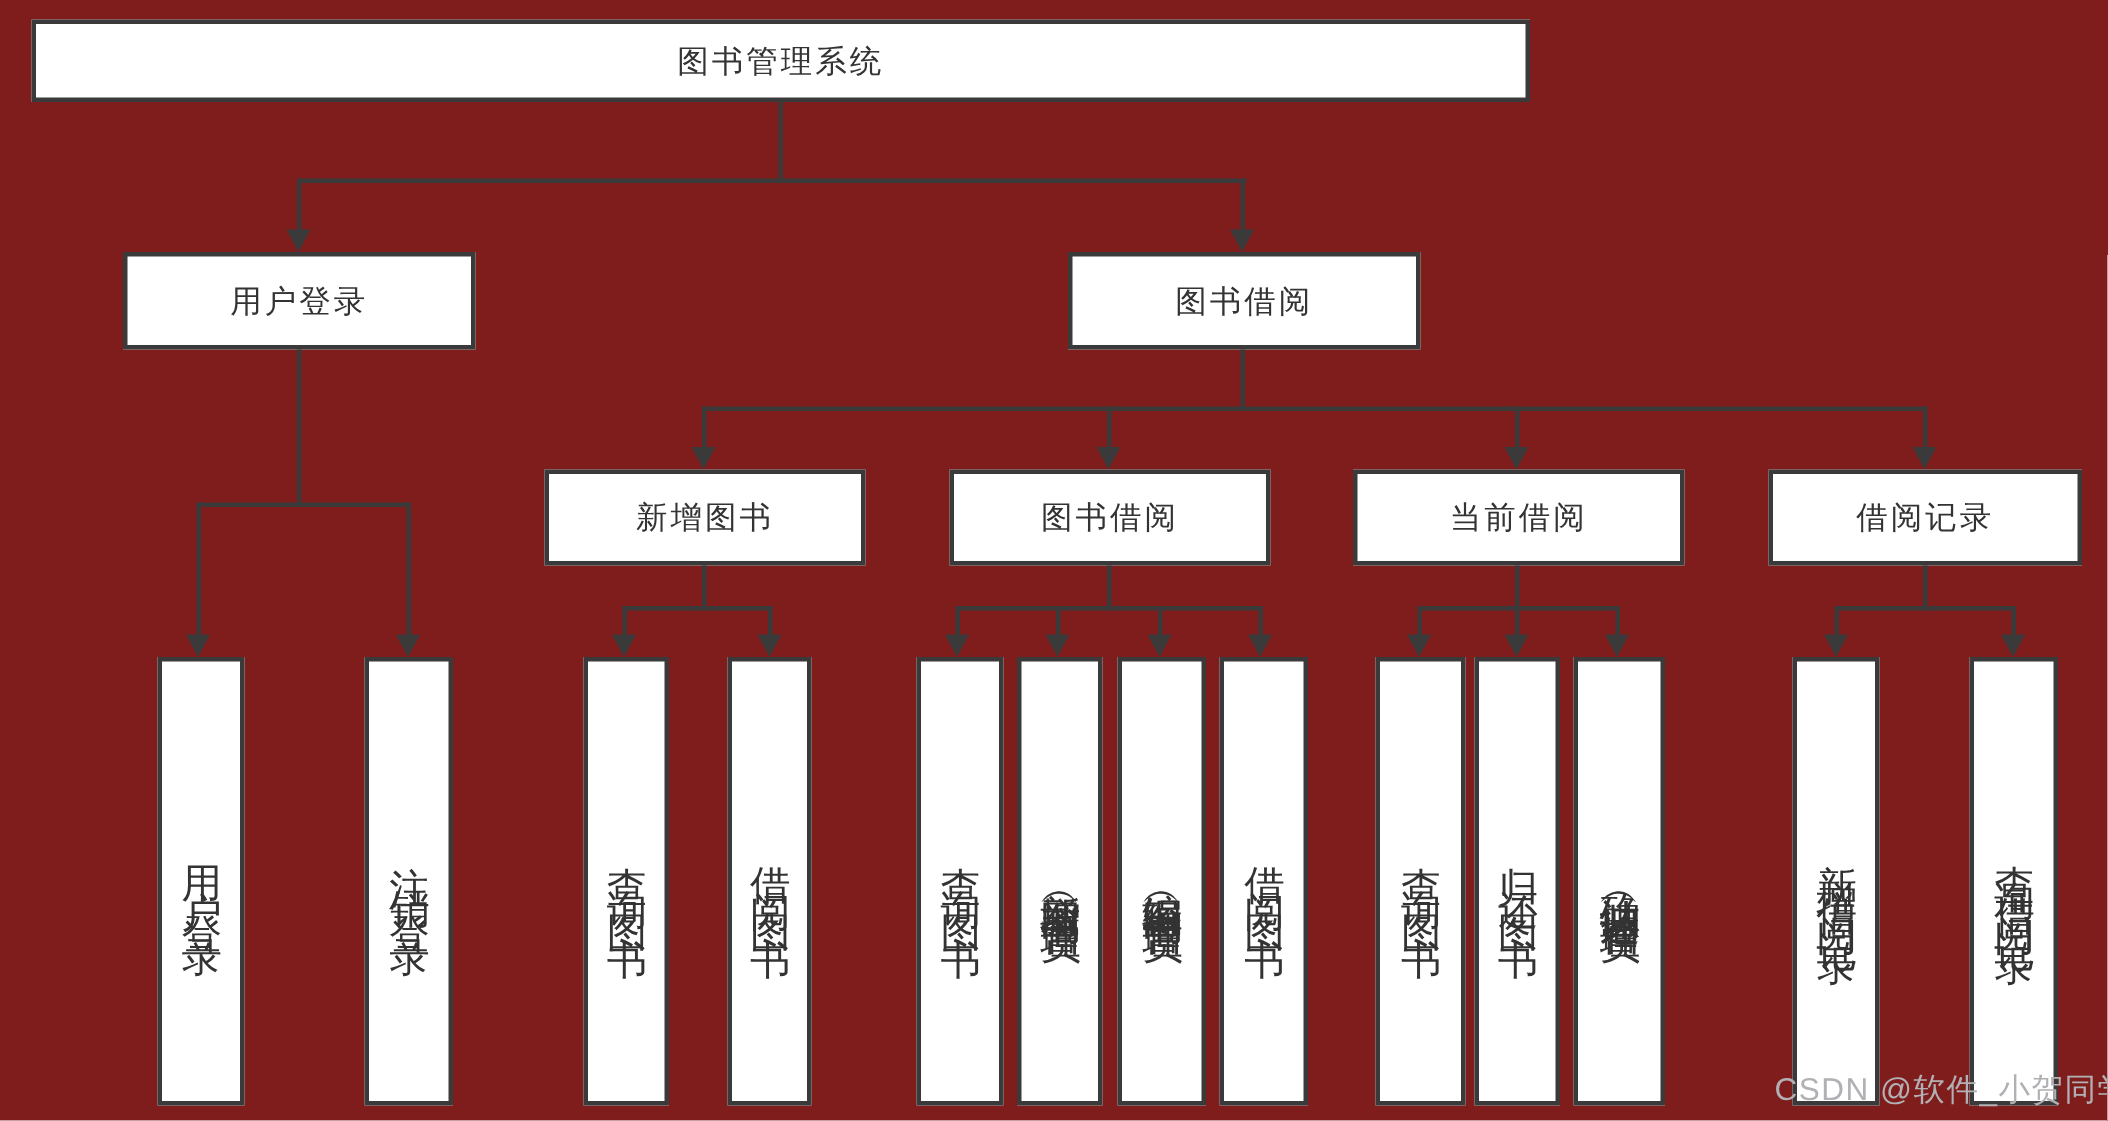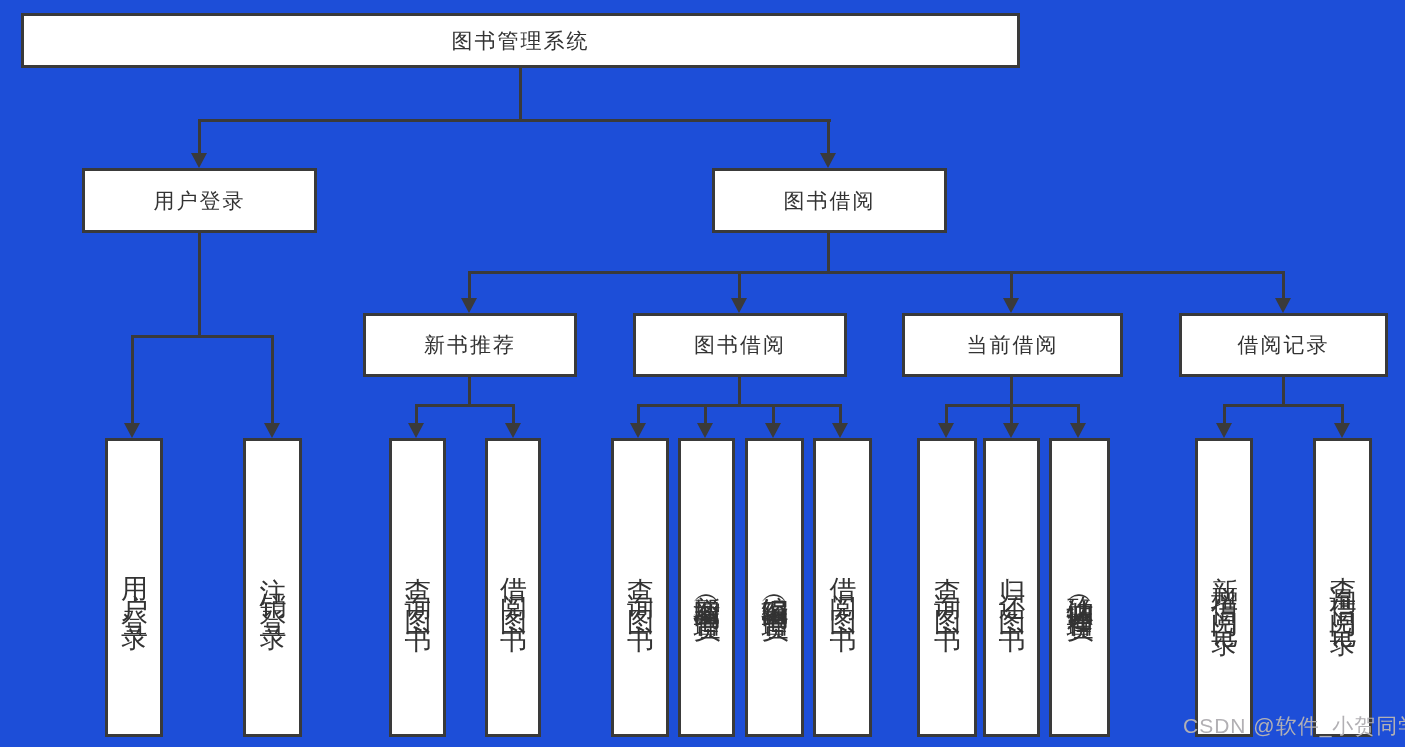--- a/index.html
+++ b/index.html
@@ -1,17 +1,17 @@
 <!DOCTYPE html>
 <html><head>
 <meta charset="utf-8">
 <style>
   html,body{margin:0;padding:0;background:#fff;}
   .canvas{
-    position:relative;width:1405px;height:747px;background:#1d4ed8;
+    position:relative;width:1405px;height:747px;background:#7f1d1d;
     font-family:"Liberation Sans",sans-serif;color:#333;overflow:hidden;
   }
   .box{
     position:absolute;box-sizing:border-box;border:3px solid #3a3a3a;background:#fff;
     display:flex;align-items:center;justify-content:center;
     font-size:21px;letter-spacing:2px;color:#333;white-space:nowrap;
   }
   .leaf{
     position:absolute;box-sizing:border-box;border:3px solid #3a3a3a;background:#fff;
     display:flex;align-items:center;justify-content:center;
@@ -39,21 +39,21 @@
 </head>
 <body>
 
 <div class="canvas">
 
   <div class="box" style="left:21px;top:13px;width:999px;height:55px;">图书管理系统</div>
 
   <div class="box" style="left:82px;top:168px;width:235px;height:65px;">用户登录</div>
   <div class="box" style="left:712px;top:168px;width:235px;height:65px;">图书借阅</div>
 
-  <div class="box" style="left:363px;top:313px;width:214px;height:64px;">新书推荐</div>
+  <div class="box" style="left:363px;top:313px;width:214px;height:64px;">新增图书</div>
   <div class="box" style="left:902px;top:313px;width:221px;height:64px;">当前借阅</div>
   <div class="box" style="left:633px;top:313px;width:214px;height:64px;">图书借阅</div>
   <div class="box" style="left:1179px;top:313px;width:209px;height:64px;">借阅记录</div>
 
   <div class="leaf ls4" style="left:105px;top:438px;width:58px;height:299px;">
     <span>用户登录</span>
     </div>
   <div class="leaf ls4" style="left:243px;top:438px;width:59px;height:299px;">
     <span>注销登录</span>
     </div>

